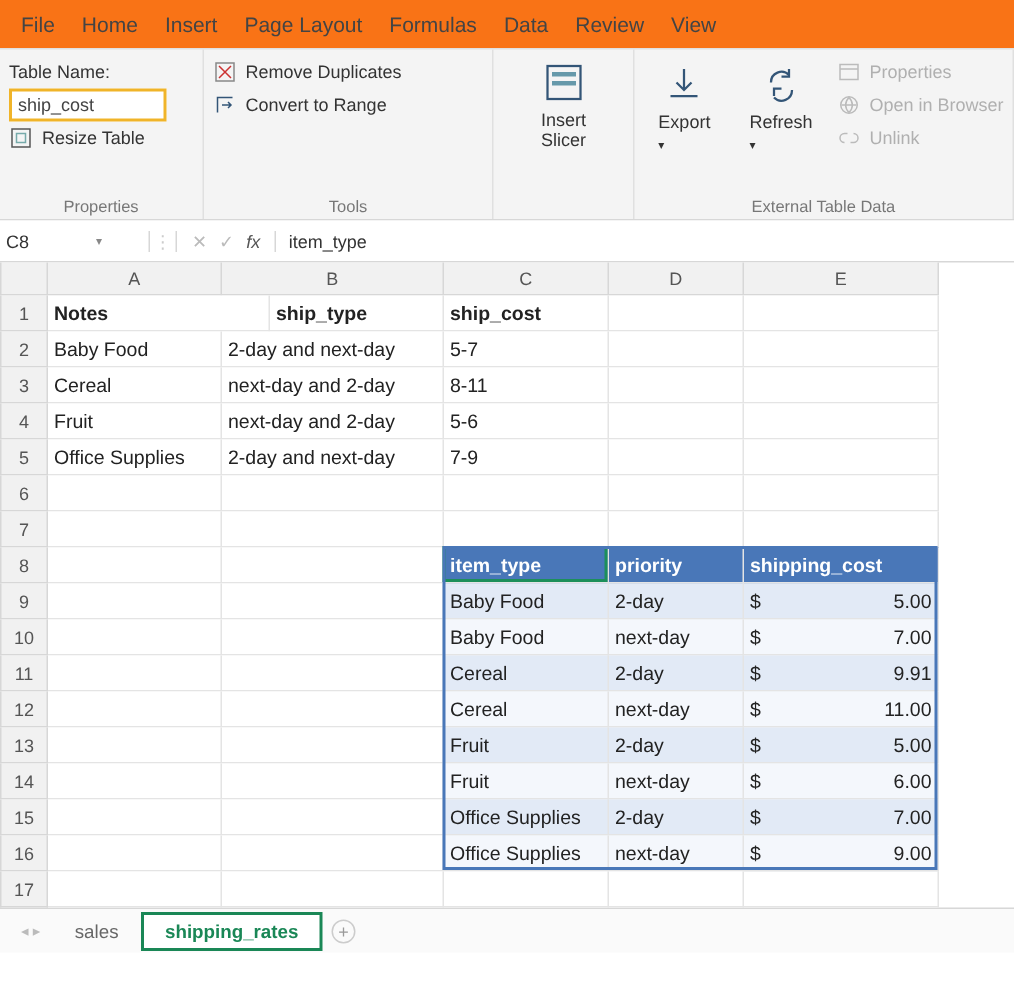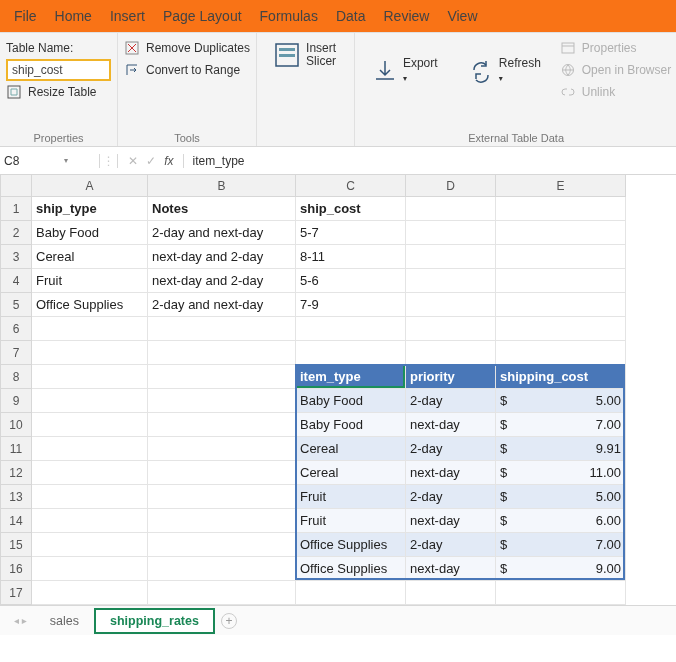--- a/index.html
+++ b/index.html
@@ -58,21 +58,21 @@
     padding: 2px 4px;
     border: 2px solid #f0b429;
     background: #fff;
     color: #444;
   }
   .small-icon {
     width: 16px; height: 16px; display:inline-flex; align-items:center; justify-content:center;
   }
   .big-btn {
     display: flex;
-    flex-direction: row;
+    flex-direction: column;
     align-items: center;
     justify-content: flex-start;
     padding: 2px 10px;
     font-size: 12px;
     color: #333;
     gap:3px;
   }
   .big-icon { width:32px; height:32px; display:flex; align-items:center; justify-content:center;}
 
   .formula-bar {
@@ -292,22 +292,22 @@
     <div class="col-headers">
       <div class="corner"></div>
       <div class="col-h" style="width:116px">A</div>
       <div class="col-h" style="width:148px">B</div>
       <div class="col-h" style="width:110px">C</div>
       <div class="col-h" style="width:90px">D</div>
       <div class="col-h" style="width:130px">E</div>
     </div>
     <div class="row">
       <div class="row-h" style="height:24px">1</div>
+      <div class="cell bold" style="width:148px;height:24px">Notes</div>
       <div class="cell bold" style="width:116px;height:24px">ship_type</div>
-      <div class="cell bold" style="width:148px;height:24px">Notes</div>
       <div class="cell bold" style="width:110px;height:24px">ship_cost</div>
       <div class="cell" style="width:90px;height:24px"></div>
       <div class="cell" style="width:130px;height:24px"></div>
     </div>
     <div class="row">
       <div class="row-h" style="height:24px">2</div>
       <div class="cell" style="width:116px;height:24px">Baby Food</div>
       <div class="cell" style="width:148px;height:24px">2-day and next-day</div>
       <div class="cell" style="width:110px;height:24px">5-7</div>
       <div class="cell" style="width:90px;height:24px"></div>

